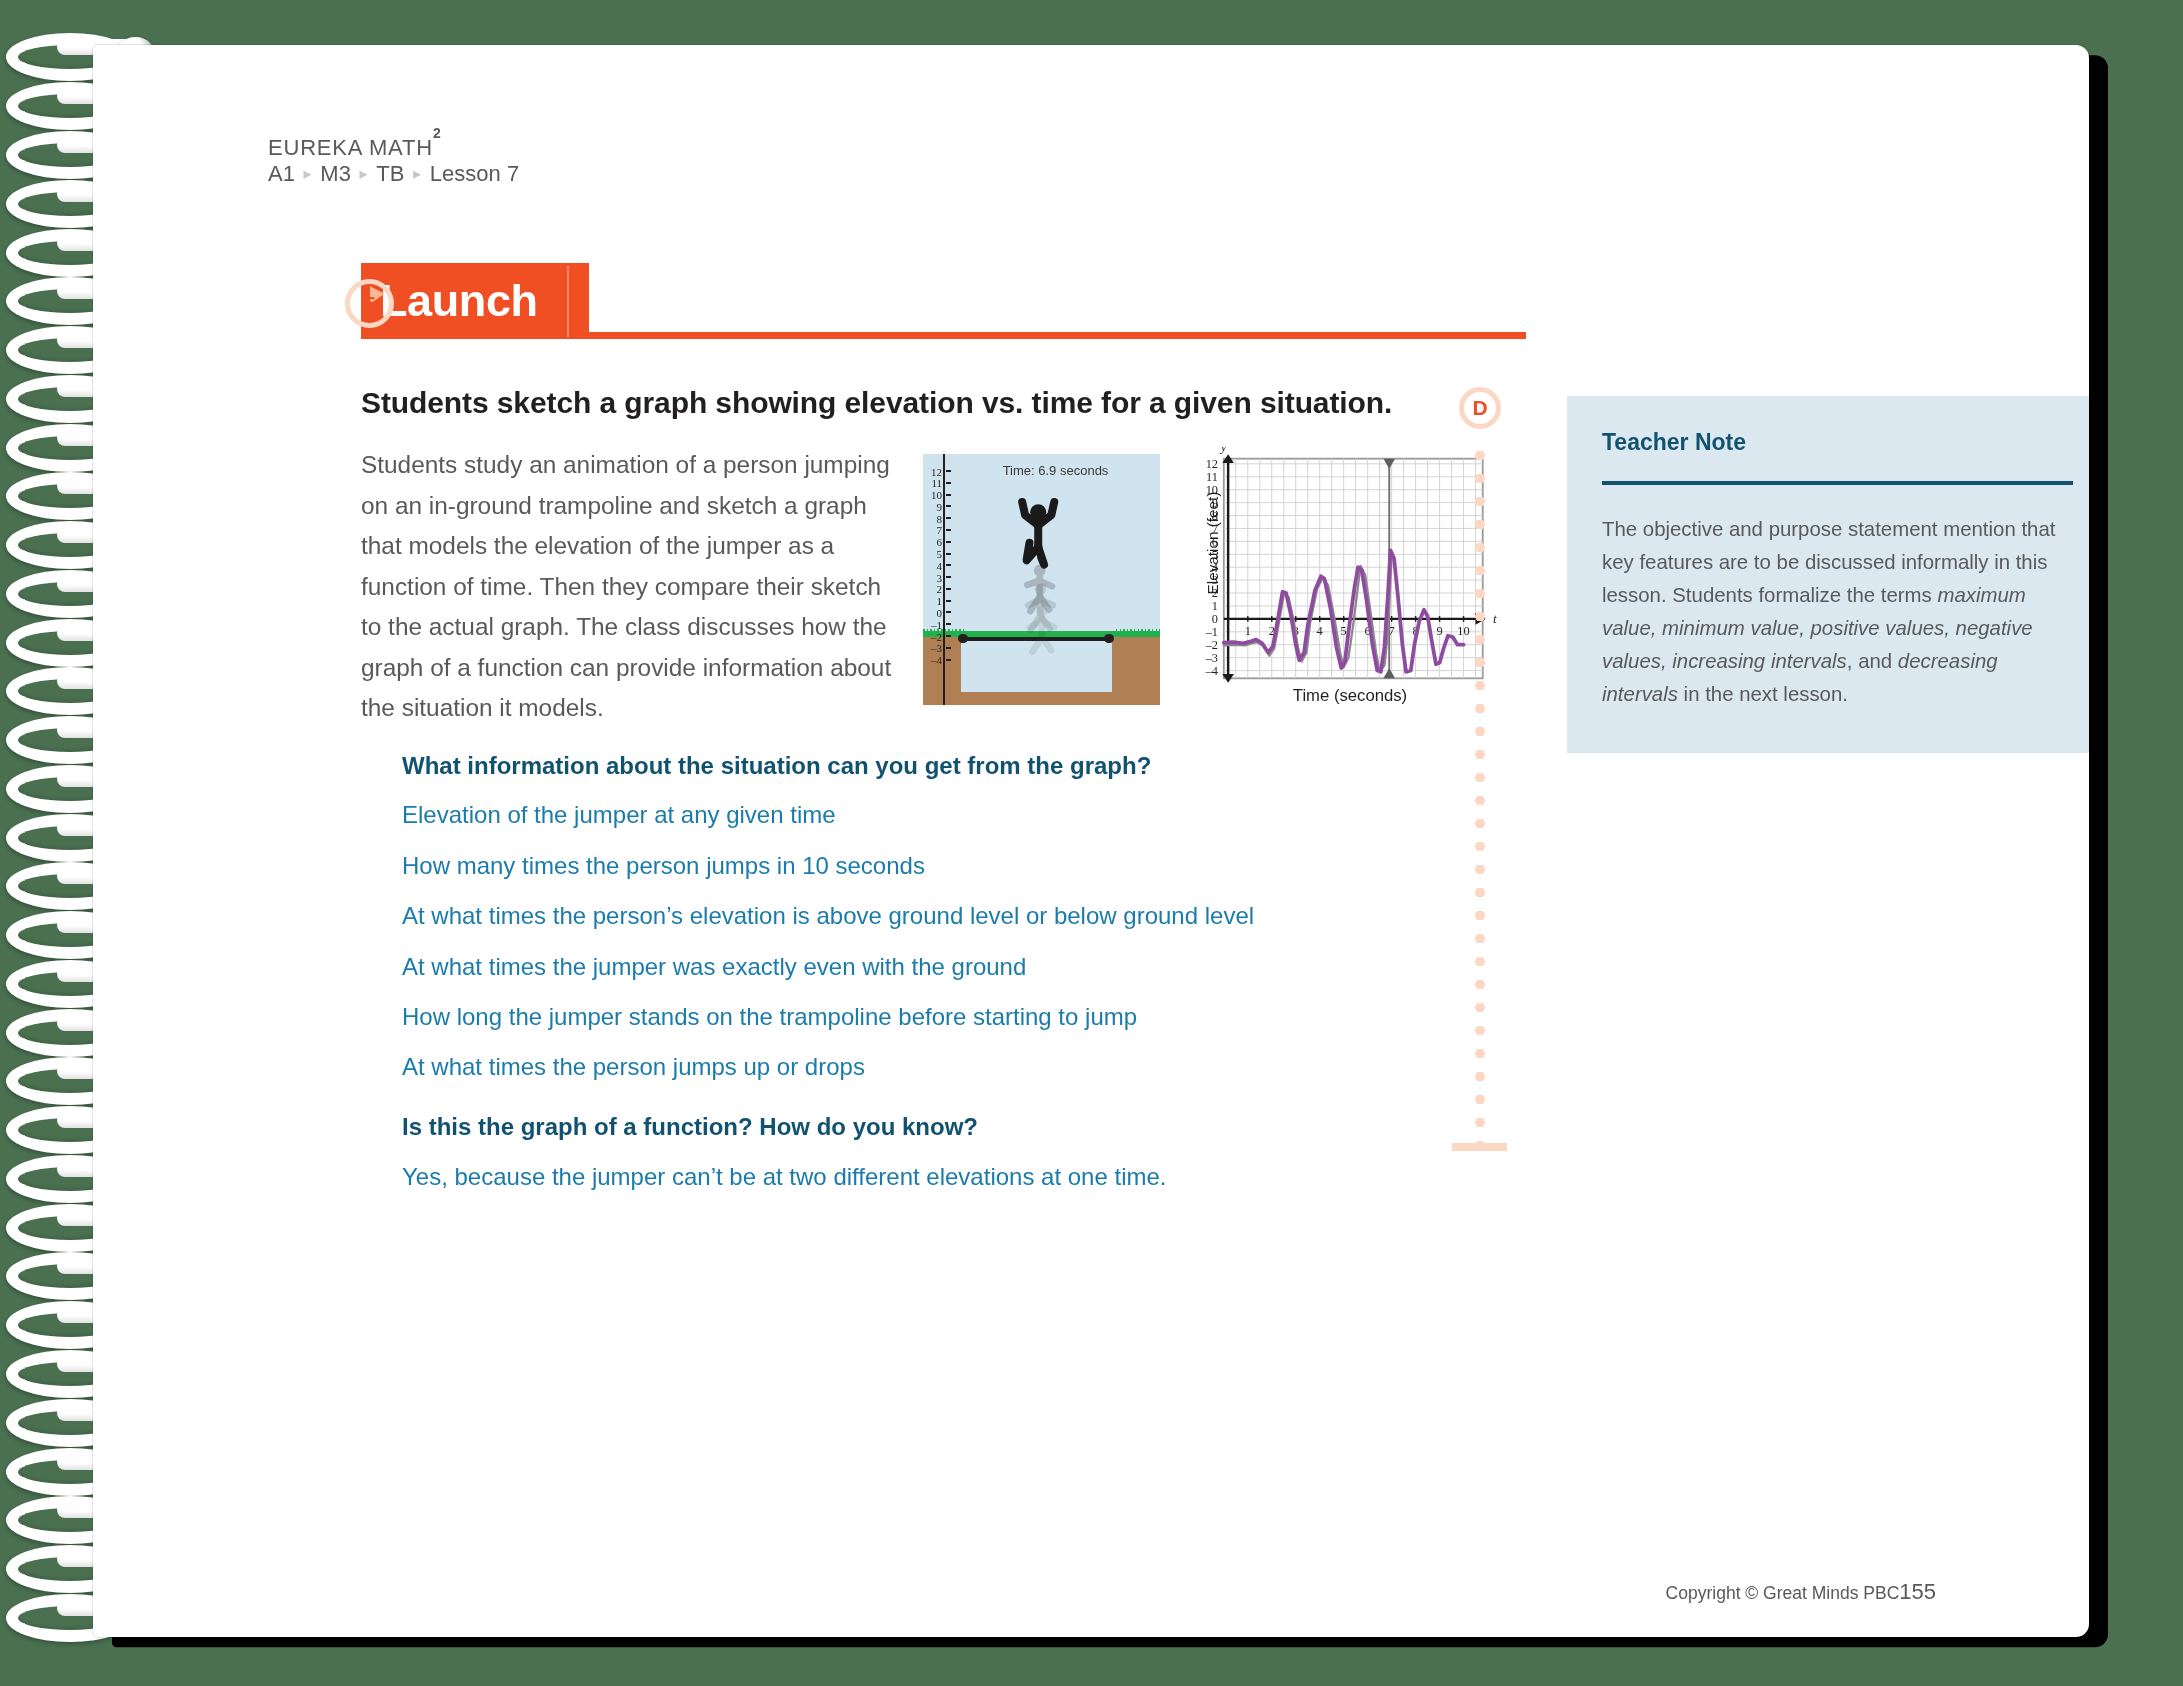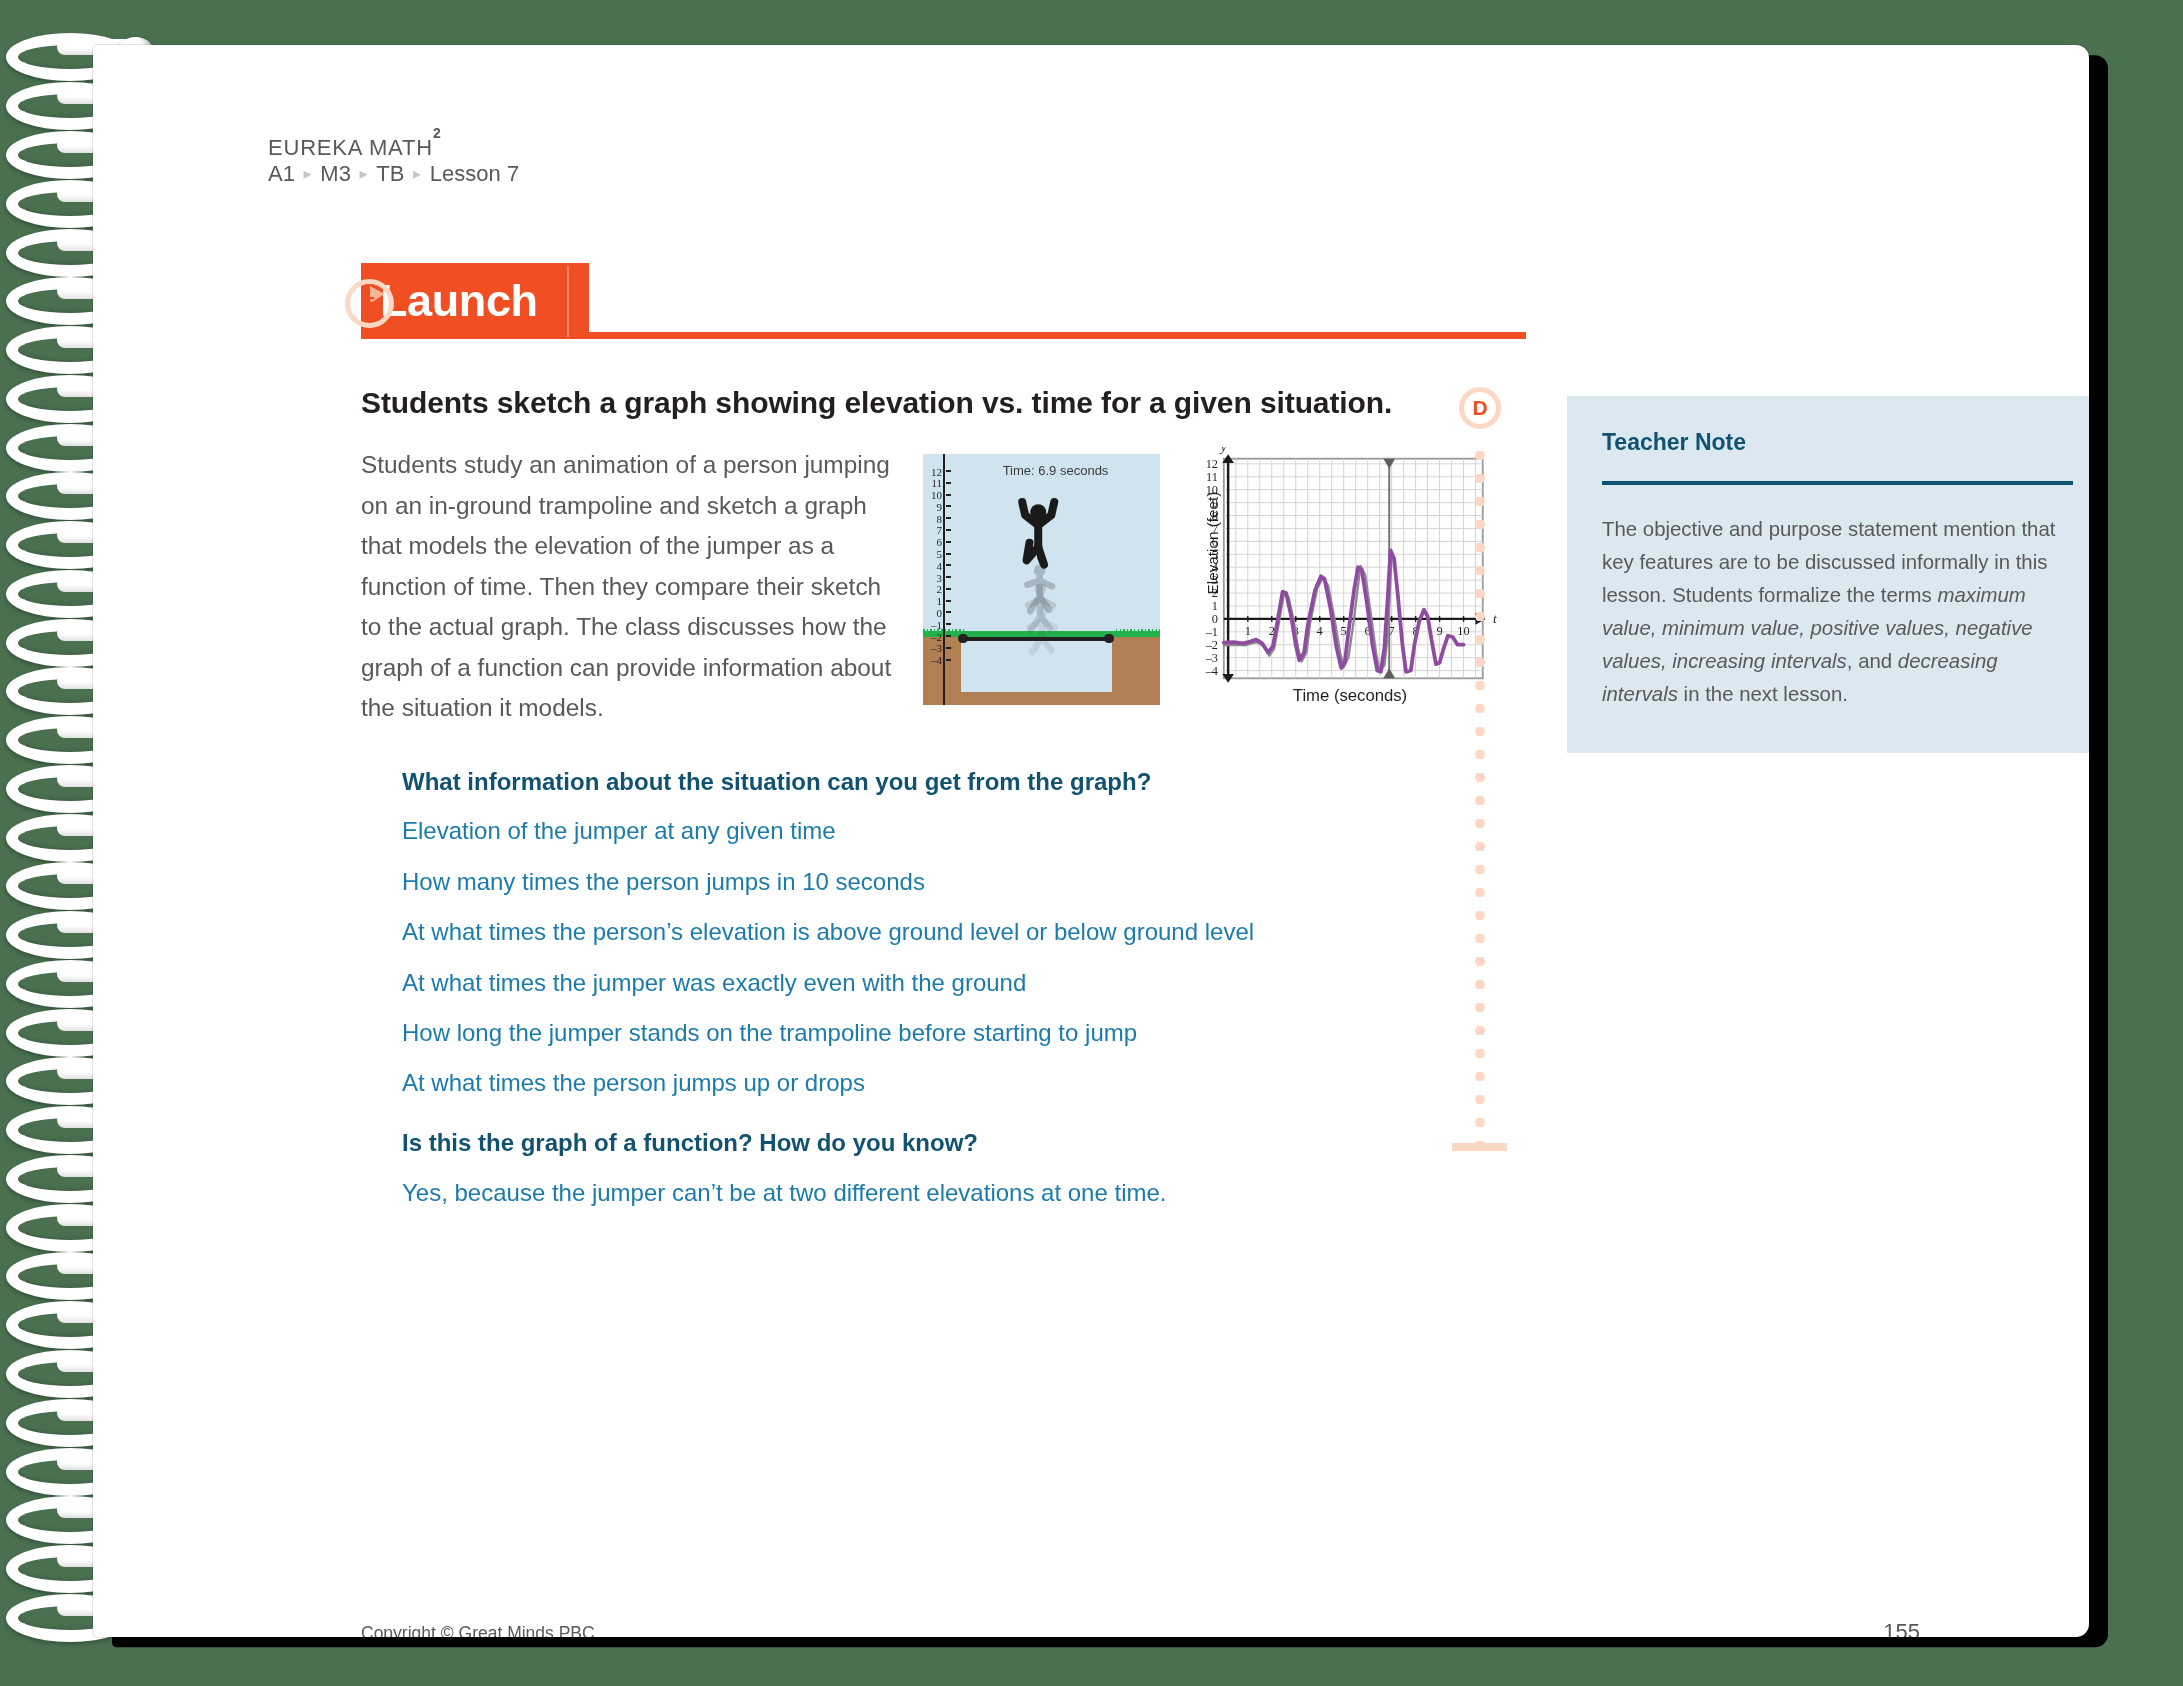--- a/index.html
+++ b/index.html
@@ -313,21 +313,20 @@
     left: 1359px; top: 1098px;
     width: 55px; height: 8px;
     background: #fbd7c4;
   }
 
   
   #qa {
     position: absolute;
     left: 309px; top: 707px;
     width: 1063px;
-    margin-top: 16px;
   }
   .q {
     font-size: 24px;
     font-weight: 700;
     color: #115270;
     margin-bottom: 20.4px;
   }
   .a {
     font-size: 24px;
     color: #1b7cab;
@@ -358,26 +357,25 @@
   #tnote p {
     font-size: 20.4px;
     line-height: 1.62;
     color: #58595b;
   }
   #tnote em { font-style: italic; }
 
   
   #footer {
     position: absolute;
-    left: 268px; top: 1534px;
+    left: 284px; top: 1534px;
     width: 1559px;
     display: flex;
-    justify-content: space-between;
+    justify-content: flex-end;
     align-items: baseline;
-    margin-top: 40px;
   }
   #copyright { font-size: 17.5px; color: #58595b; }
   #pagenum { font-size: 22px; color: #58595b; }
 </style>
 </head>
 <body>
 
 <div id="spiral">
     <div class="coil" style="top: 33px;">
       <div class="ring"></div>

